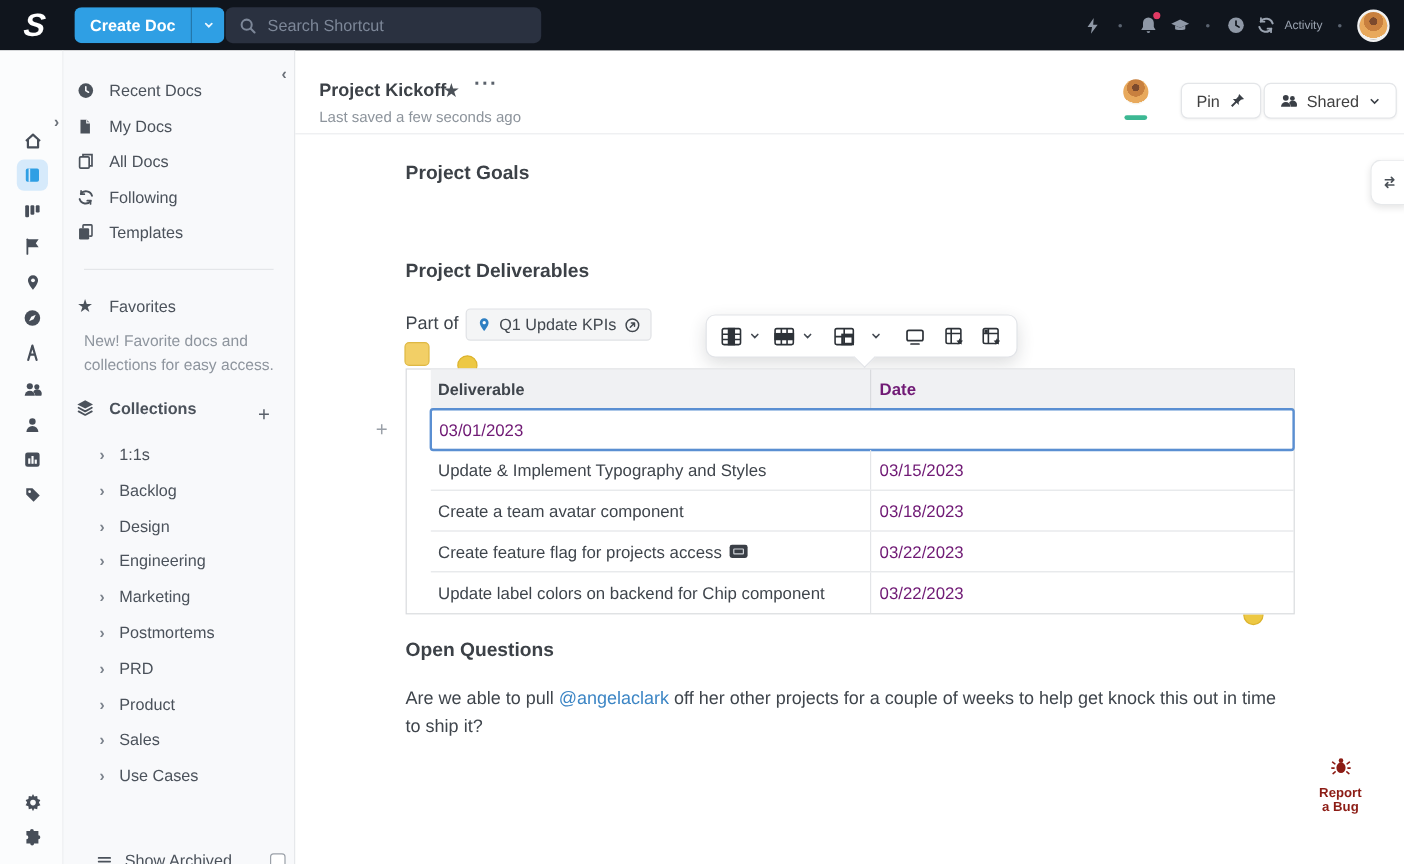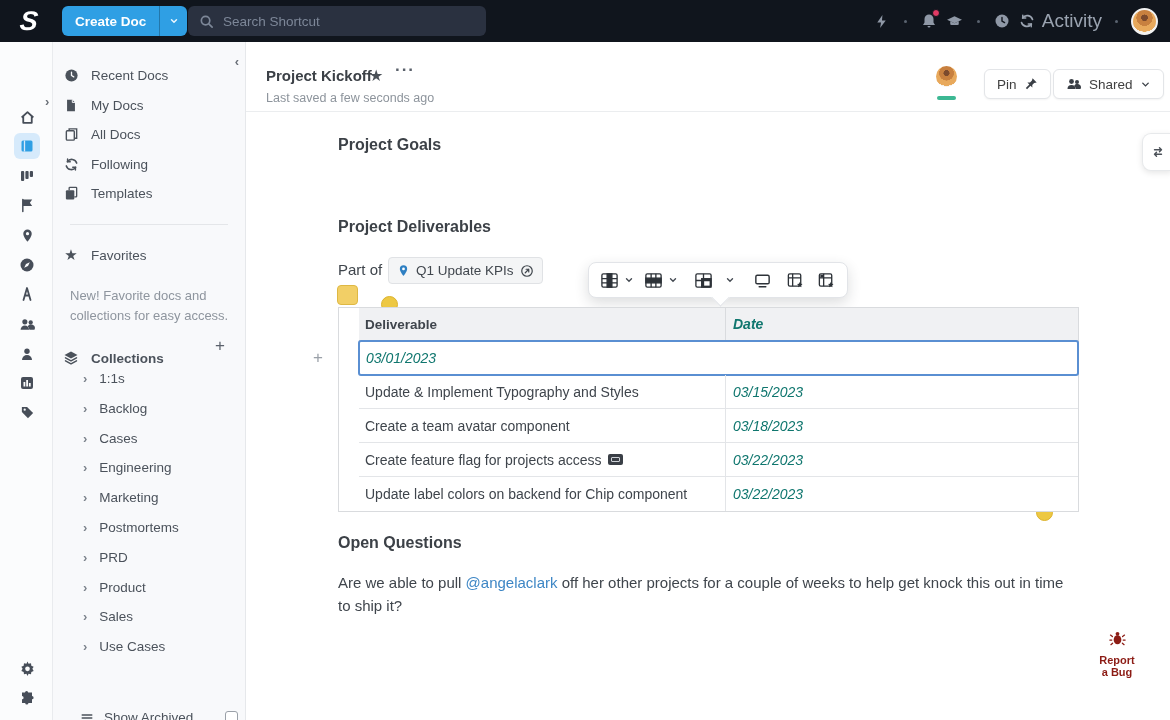--- a/index.html
+++ b/index.html
@@ -8,26 +8,26 @@
   .abs{position:absolute;}
   svg{display:block;}
   .ic{display:inline-flex;align-items:center;justify-content:center;}
 
   
   .topbar{left:0;top:0;width:1170px;height:42px;background:#10151d;display:flex;align-items:center;}
   .logo{position:absolute;left:12px;top:5px;width:34px;height:32px;color:#fff;font-weight:bold;font-size:27px;font-style:italic;display:flex;align-items:center;justify-content:center;transform:skewX(-6deg);}
   .createdoc{position:absolute;left:62px;top:6px;height:30px;display:flex;border-radius:6px;overflow:hidden;}
   .createdoc .main{background:#2f9fe4;color:#fff;font-size:13.5px;font-weight:bold;display:flex;align-items:center;padding:0 13px;border-right:1px solid rgba(0,0,0,.25);}
   .createdoc .caret{background:#2f9fe4;width:27px;display:flex;align-items:center;justify-content:center;color:#eaf6fe;}
-  .search{position:absolute;left:188px;top:6px;width:298px;height:30px;background:#2a3140;border-radius:6px;display:flex;align-items:center;gap:9px;padding:0 11px;color:#7d8798;font-size:13.5px;}
+  .search{position:absolute;left:188px;top:6px;width:263px;height:30px;background:#2a3140;border-radius:6px;display:flex;align-items:center;gap:9px;padding:0 11px;color:#7d8798;font-size:13.5px;}
   .tbicons{position:absolute;right:0;top:0;height:42px;display:flex;align-items:center;gap:0;color:#8f98a6;}
   .tbi{width:26px;height:26px;display:flex;align-items:center;justify-content:center;position:relative;}
   .dotsep{width:3px;height:3px;border-radius:50%;background:#5a6370;margin:0 9px;}
   .notifdot{position:absolute;top:1px;right:2px;width:8px;height:8px;border-radius:50%;background:#e23a64;border:1.5px solid #10151d;}
-  .activity{display:flex;align-items:center;gap:7px;color:#9aa3b0;font-size:19px;margin:0 4px;}
+  .activity{display:flex;align-items:center;gap:7px;color:#9aa3b0;font-size:10px;margin:0 4px;}
   .avatar{width:27px;height:27px;border-radius:50%;background:radial-gradient(circle at 50% 34%,#7c4a2d 17%,#c8803f 18% 42%,#e8a95c 43% 72%,#f6f1e7 73%);border:2px solid #f2f2f2;margin:0 12px 0 4px;}
 
   
   .rail{left:0;top:42px;width:53px;height:678px;background:#fbfcfd;border-right:1px solid #e9ebee;}
   .rail .ric{position:absolute;left:18px;width:18px;height:18px;color:#474e59;display:flex;align-items:center;justify-content:center;}
   .rail .sel{left:14px;width:26px;height:26px;background:#d6eafb;border-radius:6px;color:#2f9fe4;}
   .railchev{position:absolute;left:45px;top:52px;color:#6a7078;font-size:13px;font-weight:bold;}
 
   
   .sidebar{left:53px;top:42px;width:193px;height:678px;background:#f8f9fb;border-right:1px solid #e6e8eb;}
@@ -64,21 +64,21 @@
 
   .ysel{left:337px;top:285px;width:21px;height:20px;background:#f2cd5e;border:1px solid #ddb53a;border-radius:4px;opacity:.95;}
   .ybadge{width:17px;height:17px;border-radius:50%;background:#edc843;border:1px solid #dcb32e;color:#b98f13;font-size:8px;display:flex;align-items:center;justify-content:center;}
 
   .dtable{left:338px;top:307px;width:741px;border:1px solid #d9dbde;background:#fff;padding-left:20px;}
   .trow{display:flex;height:34px;border-bottom:1px solid #e3e5e8;}
   .trow:last-child{border-bottom:none;}
   .thead{height:33px;background:#f0f1f3;border-bottom:1px solid #d9dbde;font-weight:bold;font-size:13.5px;}
   .tc1{width:367px;display:flex;align-items:center;padding-left:6px;border-right:1px solid #e3e5e8;position:relative;font-size:14px;color:#3f454c;}
   .thead .tc1{border-right:1px solid #d9dbde;font-size:13.5px;}
-  .tc2{flex:1;display:flex;align-items:center;padding-left:7px;font-size:14px;color:#0f766e;font-style:italic;}
+  .tc2{flex:1;display:flex;align-items:center;padding-left:7px;font-size:14px;color:#701a75;}
   .rowsel{outline:2px solid #5a8fd2;outline-offset:-1px;border-radius:2px;}
   .addrow{left:309px;top:349px;width:18px;height:18px;color:#9aa0a8;font-size:17px;display:flex;align-items:center;justify-content:center;}
   .storybadge{display:inline-flex;width:15px;height:11px;background:#3a3f46;border-radius:2px;margin-left:6px;align-items:center;justify-content:center;}
   .storybadge i{display:block;width:9px;height:5px;border:1px solid #cfd3d8;border-radius:1px;}
   .ibeam{position:absolute;left:238px;top:8px;color:#2d3238;}
 
   .para{left:338px;top:571px;width:730px;font-size:15px;line-height:23px;color:#3f454c;}
   .mention{color:#3d86c5;}
 
   .bugbox{left:1092px;top:630px;width:50px;text-align:center;color:#8c1c15;}
@@ -298,23 +298,23 @@
       </span>
     <span>Templates</span>
   </div>
 
   <div class="sdivider" style="top:182px"></div>
 
   <div class="navitem" style="top:198px">
     <span class="nic ic" style="font-size:15px;color:#4b525b">★</span>
     <span>Favorites</span>
   </div>
-  <div class="promo" style="top:244px">New! Favorite docs and collections for easy access.</div>
-
-  <div class="colhead" style="top:301px">
+  <div class="promo" style="top:232px">New! Favorite docs and collections for easy access.</div>
+
+  <div class="colhead" style="top:283px">
     <span class="nic ic">
         <svg width="16" height="16" viewBox="0 0 16 16" fill="currentColor">
           <path d="M8 1.5L14.5 5 8 8.5 1.5 5z"></path>
           <path d="M2.5 7.8L8 10.8l5.5-3" fill="none" stroke="currentColor" stroke-width="1.5" stroke-linecap="round" stroke-linejoin="round"></path>
           <path d="M2.5 10.8L8 13.8l5.5-3" fill="none" stroke="currentColor" stroke-width="1.5" stroke-linecap="round" stroke-linejoin="round"></path>
         </svg>
       </span>
     <span>Collections</span>
   </div>
   <span class="plusbtn" style="top:294px">+</span>
@@ -322,21 +322,21 @@
   <div class="citem" style="top:321px">
       <span class="cchev">›</span>
       <span>1:1s</span>
     </div>
   <div class="citem" style="top:351px">
       <span class="cchev">›</span>
       <span>Backlog</span>
     </div>
   <div class="citem" style="top:381px">
       <span class="cchev">›</span>
-      <span>Cases</span>
+      <span>Design</span>
     </div>
   <div class="citem" style="top:410px">
       <span class="cchev">›</span>
       <span>Engineering</span>
     </div>
   <div class="citem" style="top:440px">
       <span class="cchev">›</span>
       <span>Marketing</span>
     </div>
   <div class="citem" style="top:470px">

